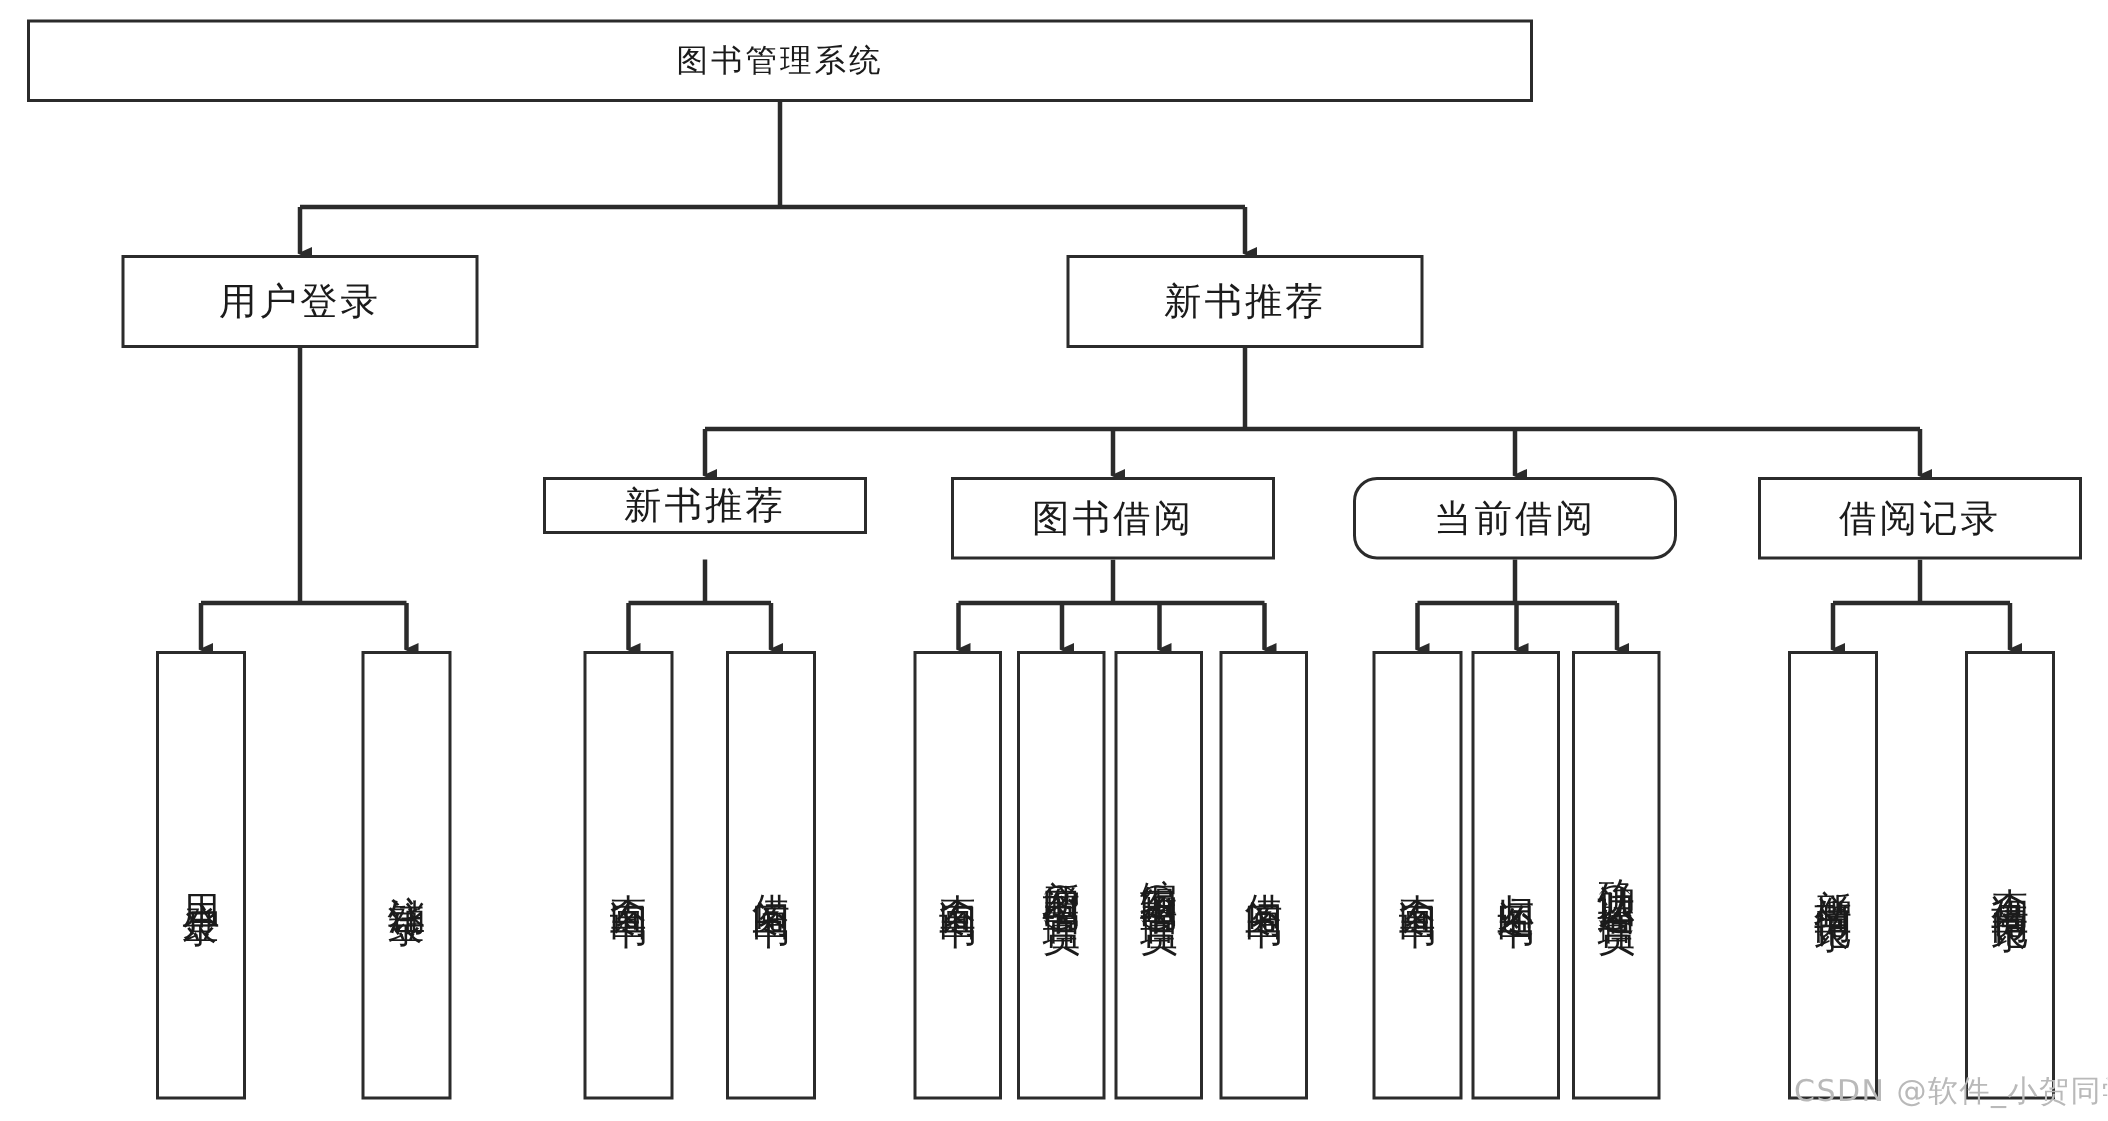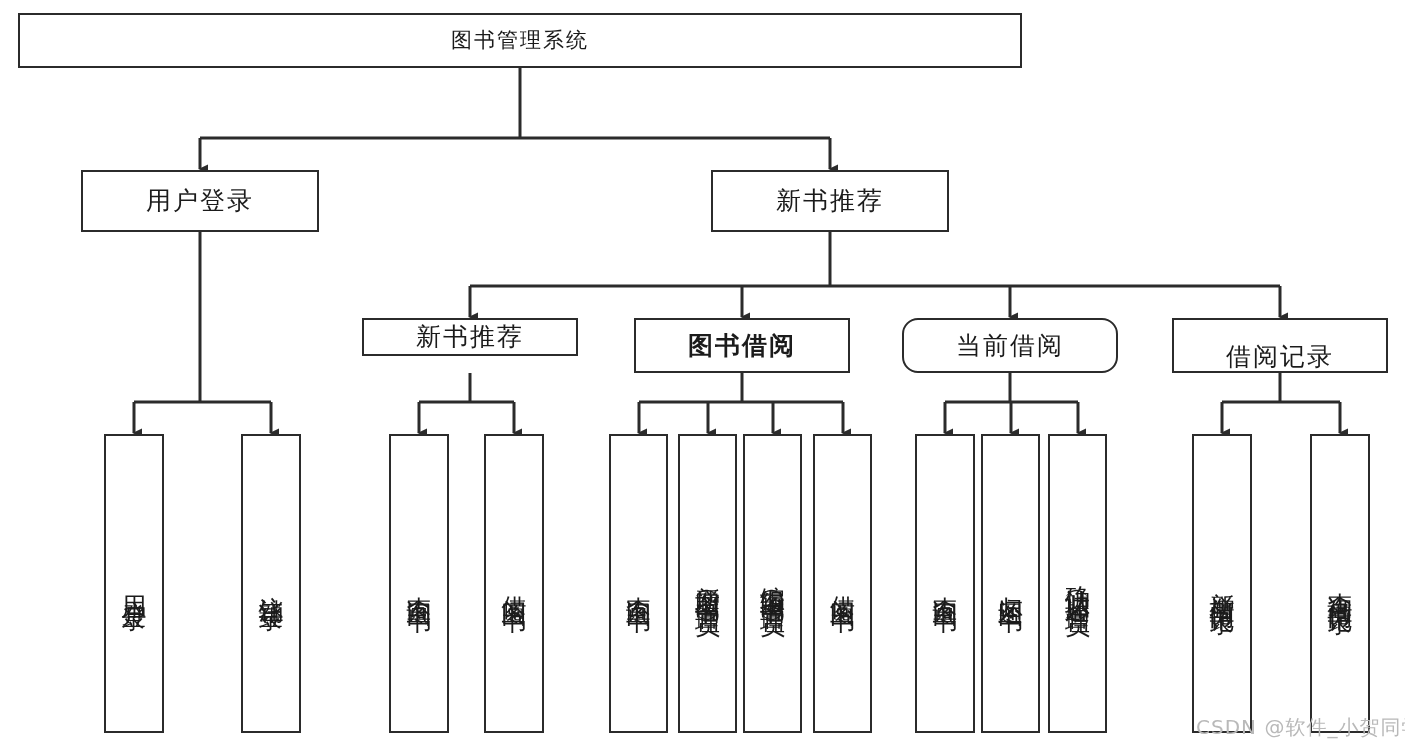--- a/index.html
+++ b/index.html
@@ -126,27 +126,27 @@
       </div>
       <div class="node horiz" style="left: 81px; top: 170px; width: 238px; height: 62px;">
         <span class="node-label">用户登录</span>
       </div>
       <div class="node horiz" style="left: 711px; top: 170px; width: 238px; height: 62px;">
         <span class="node-label">新书推荐</span>
       </div>
       <div class="node horiz" style="left: 362px; top: 318px; width: 216px; height: 38px;">
         <span class="node-label">新书推荐</span>
       </div>
-      <div class="node horiz" style="left: 634px; top: 318px; width: 216px; height: 55px; font-weight: bold;">
+      <div class="node horiz" style="left: 634px; top: 318px; width: 216px; height: 55px;">
         <span class="node-label">图书借阅</span>
       </div>
       <div class="node horiz" style="left: 902px; top: 318px; width: 216px; height: 55px; border-radius: 16px;">
         <span class="node-label">当前借阅</span>
       </div>
-      <div class="node horiz" style="left: 1172px; top: 318px; width: 216px; height: 55px; align-items: flex-end;">
+      <div class="node horiz" style="left: 1172px; top: 318px; width: 216px; height: 55px;">
         <span class="node-label">借阅记录</span>
       </div>
       <div class="node vert" style="left: 104px; top: 434px; width: 60px; height: 299px;">
         <span class="node-label">用户登录</span>
       </div>
       <div class="node vert" style="left: 241px; top: 434px; width: 60px; height: 299px;">
         <span class="node-label">注销登录</span>
       </div>
       <div class="node vert" style="left: 389px; top: 434px; width: 60px; height: 299px;">
         <span class="node-label">查询图书</span>

